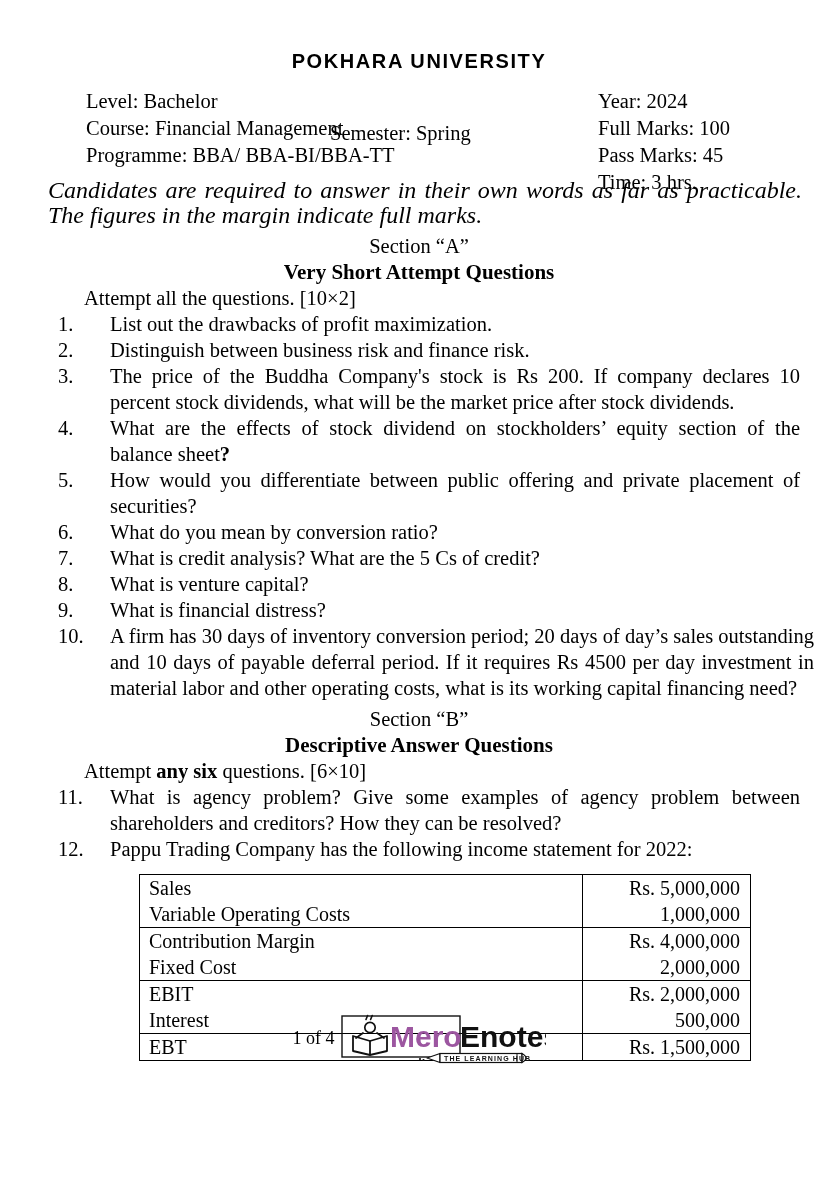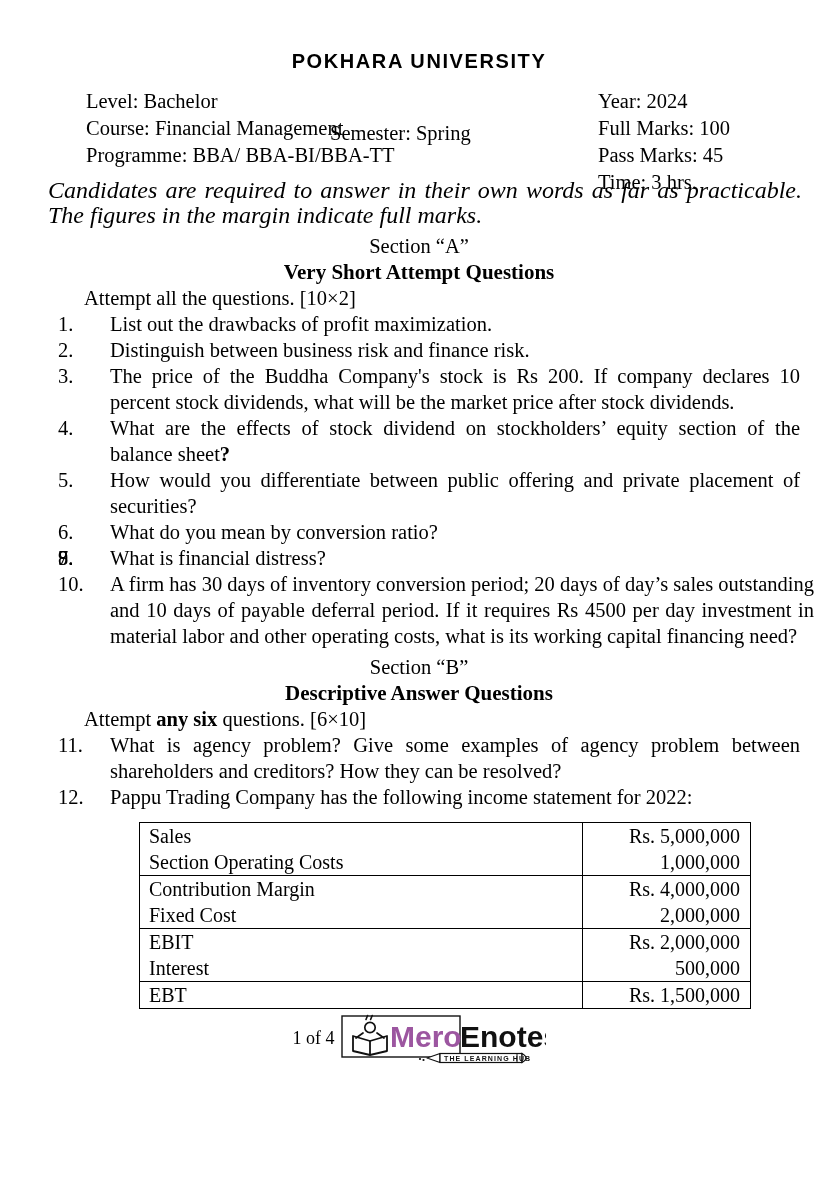--- a/index.html
+++ b/index.html
@@ -232,23 +232,25 @@
       <li class="q">
         <span class="num">5.</span>
         <span>How would you differentiate between public offering and private placement of securities?</span>
       </li>
       <li class="q">
         <span class="num">6.</span>
         <span>What do you mean by conversion ratio?</span>
       </li>
       <li class="q">
         <span class="num">7.</span>
+        <span>What is credit analysis? What are the 5 Cs of credit?</span>
       </li>
       <li class="q">
         <span class="num">8.</span>
+        <span>What is venture capital?</span>
       </li>
       <li class="q">
         <span class="num">9.</span>
         <span>What is financial distress?</span>
       </li>
       <li class="q wide">
         <span class="num">10.</span>
         <span>A firm has 30 days of inventory conversion period; 20 days of day’s sales outstanding and 10 days of payable deferral period. If it requires Rs 4500 per day investment in material labor and other operating costs, what is its working capital financing need?</span>
       </li>
     </ol>
@@ -273,21 +275,21 @@
   </div>
 
   <div class="stmt-wrap">
     <table class="stmt">
       <tbody>
         <tr class="top-edge">
           <td class="label">Sales</td>
           <td class="amount">Rs. 5,000,000</td>
         </tr>
         <tr>
-          <td class="label">Section Operating Costs</td>
+          <td class="label">Variable Operating Costs</td>
           <td class="amount">1,000,000</td>
         </tr>
         <tr class="grp">
           <td class="label">Contribution Margin</td>
           <td class="amount">Rs. 4,000,000</td>
         </tr>
         <tr>
           <td class="label">Fixed Cost</td>
           <td class="amount">2,000,000</td>
         </tr>

